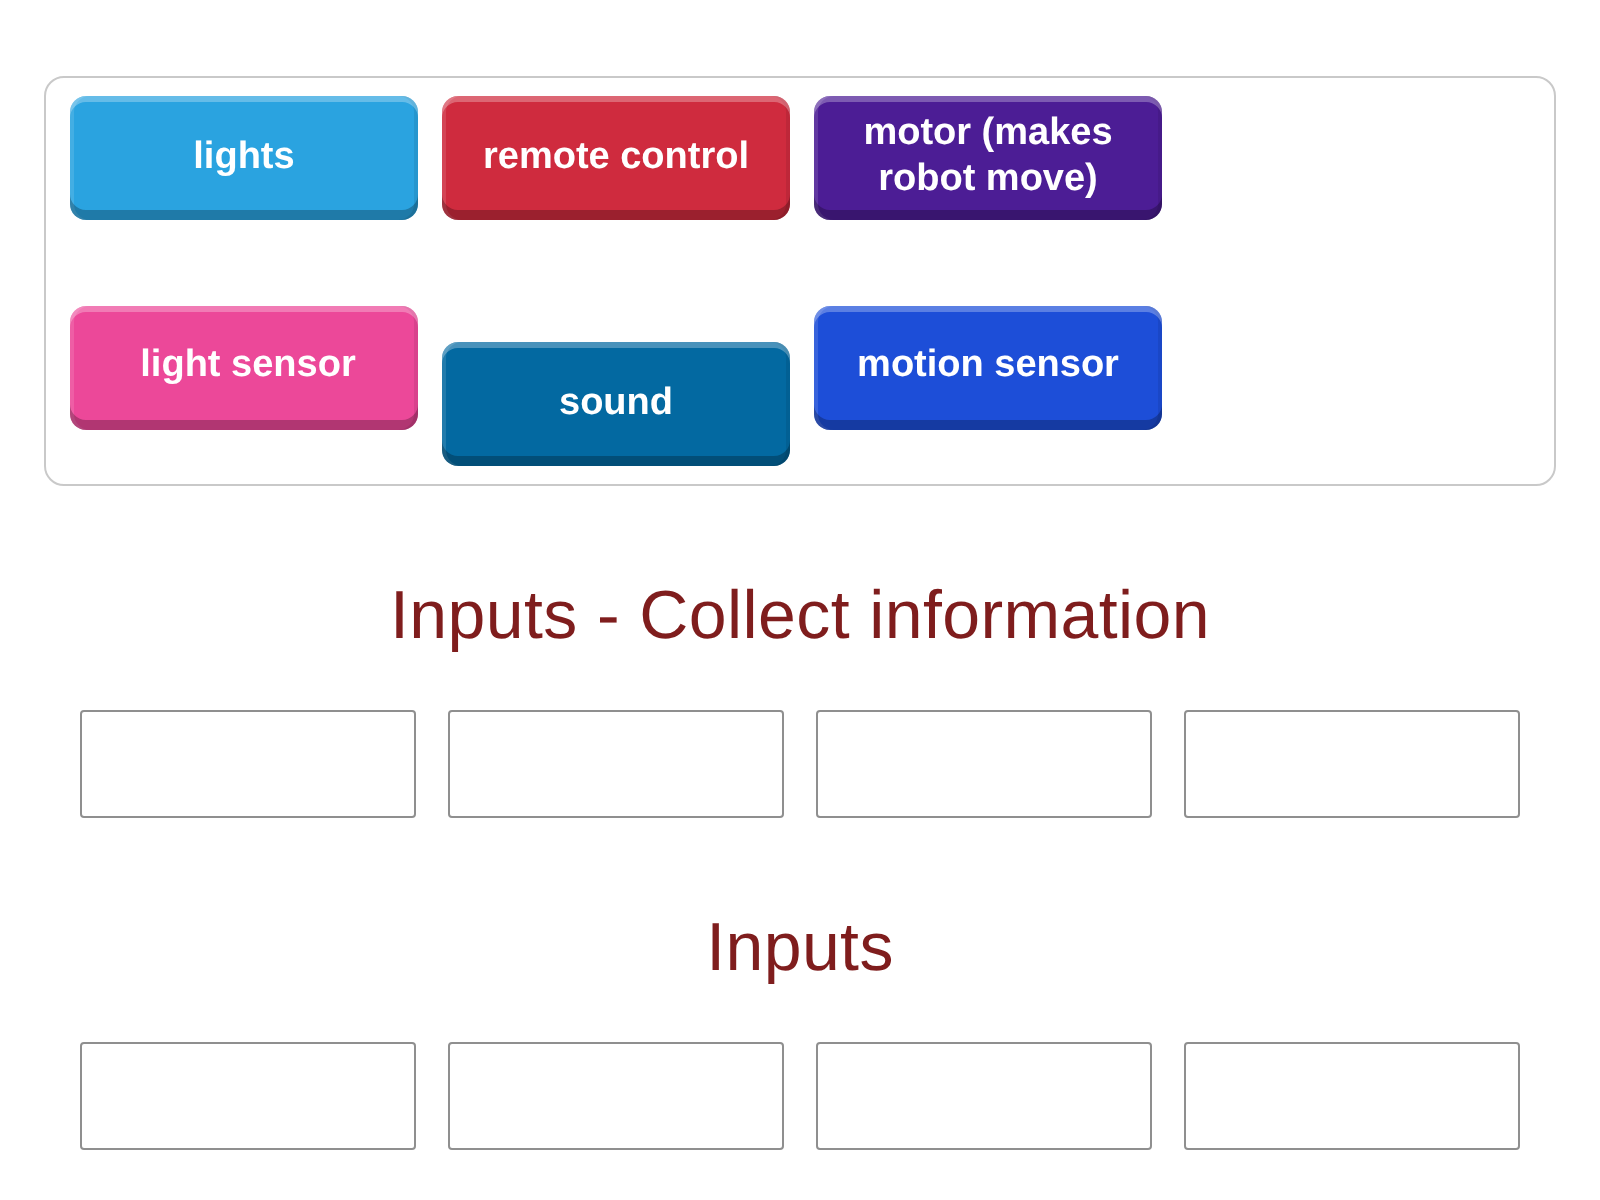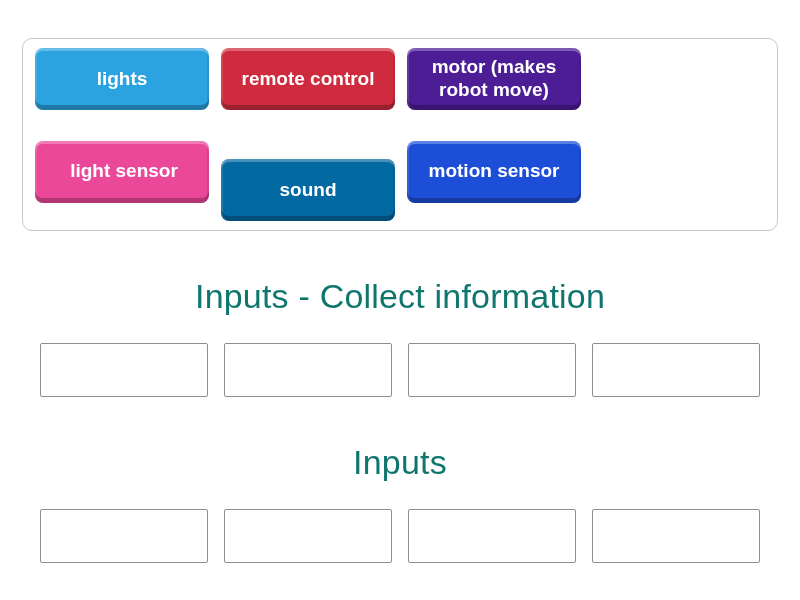--- a/index.html
+++ b/index.html
@@ -9,42 +9,42 @@
     font-family:"Liberation Sans","DejaVu Sans",sans-serif;
   }
   .stage{padding-top:38px;}
 
   
   .tray{
     width:756px;margin:0 auto;box-sizing:border-box;
     border:1px solid #c9c9c9;border-radius:10px;
     background:#ffffff;
     padding:9px 12px;
-    display:flex;flex-wrap:wrap;gap:12px 12px;
+    display:flex;flex-wrap:wrap;gap:24px 12px;
     align-items:center;
   }
   .chip{
     width:174px;min-height:62px;box-sizing:border-box;
     border-radius:8px;
     display:flex;align-items:center;justify-content:center;
     padding:6px 8px;
     color:#ffffff;font-size:19px;font-weight:700;line-height:1.2;
     text-align:center;
     box-shadow: inset 0 3px 0 rgba(255,255,255,.28),
                 inset 0 -5px 0 rgba(0,0,0,.25),
                 inset 2px 0 0 rgba(255,255,255,.12),
                 inset -2px 0 0 rgba(0,0,0,.08);
     cursor:grab;user-select:none;
   }
 
   
   .group-title{
     margin:46px 0 27px;
     text-align:center;
-    font-size:34px;font-weight:400;color:#0f766e;
+    font-size:34px;font-weight:400;color:#7f1d1d;
     letter-spacing:.2px;
   }
   .slots{
     display:flex;justify-content:center;gap:16px;
   }
   .slot{
     width:168px;height:54px;box-sizing:border-box;
     background:#ffffff;
     border:1px solid #8f8f8f;border-radius:2px;
   }

